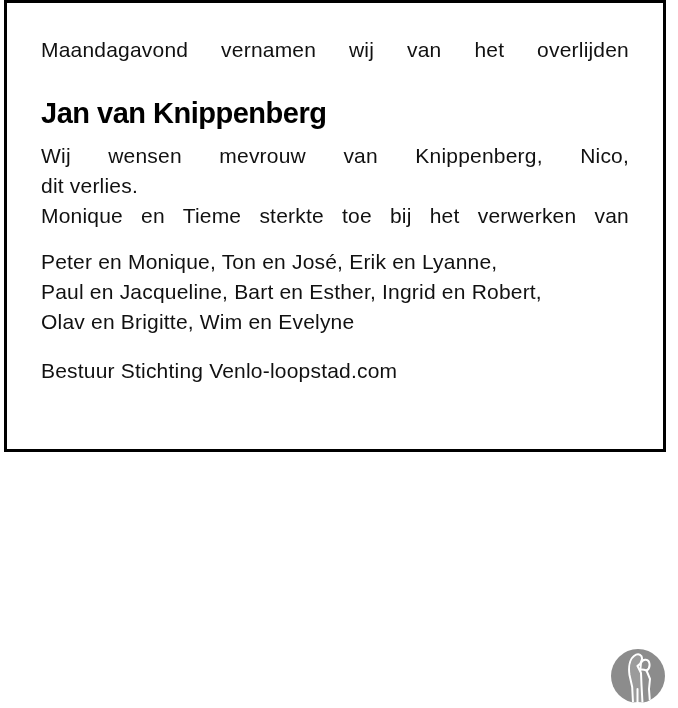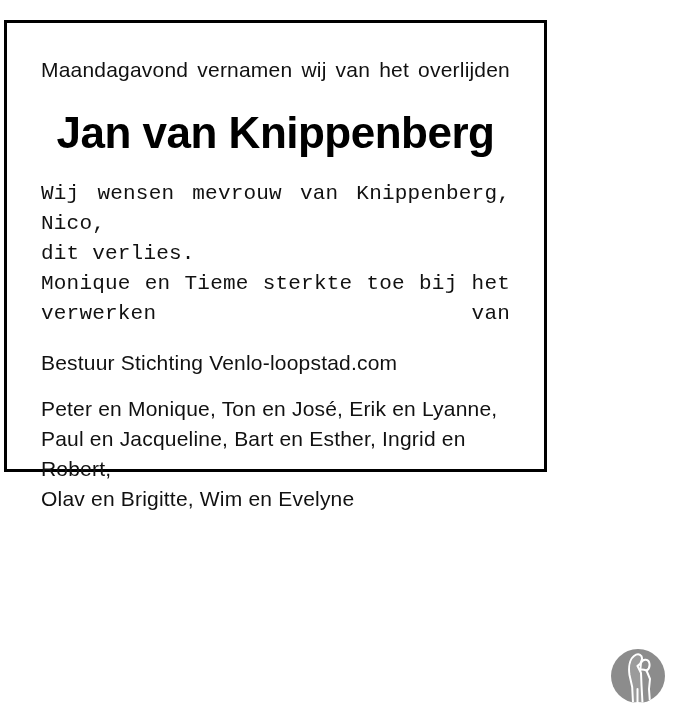--- a/index.html
+++ b/index.html
@@ -11,51 +11,51 @@
   .page {
     position: relative;
     width: 678px;
     height: 708px;
     background: #ffffff;
     overflow: hidden;
   }
   .notice-box {
     position: absolute;
     left: 4px;
-    top: 20px;
-    width: 543px;
+    top: 0;
+    width: 662px;
     height: 452px;
     border: 3px solid #000000;
     background: #ffffff;
     box-sizing: border-box;
     padding: 32px 34px 0 34px;
     color: #1a1a1a;
   }
   .body-text {
     font-size: 21px;
     line-height: 30px;
     color: #111111;
     letter-spacing: 0.2px;
   }
   .line { display: block; }
   .line.justify {
     text-align: justify;
     text-align-last: justify;
   }
   .deceased-name {
     margin-top: 22px;
-    text-align: center;
-    font-size: 44px;
+    text-align: left;
+    font-size: 29px;
     line-height: 52px;
     font-weight: bold;
     letter-spacing: -0.5px;
     color: #000000;
     font-family: "Liberation Sans", sans-serif;
   }
-  .condolence { margin-top: 20px; font-family: Liberation Mono, monospace; }
+  .condolence { margin-top: 2px; }
   .signature-org { margin-top: 19px; }
   .signatories { margin-top: 16px; }
   .logo {
     position: absolute;
     left: 609px;
     top: 647px;
     width: 58px;
     height: 58px;
   }
 </style>
@@ -71,27 +71,27 @@
     </div>
 
     <div class="deceased-name">Jan van Knippenberg</div>
 
     <div class="body-text condolence">
       <span class="line justify">Wij wensen mevrouw van Knippenberg, Nico,</span>
       <span class="line">dit verlies.</span>
       <span class="line justify">Monique en Tieme sterkte toe bij het verwerken van</span>
     </div>
 
-    <div class="body-text signature-org">Bestuur Stichting Venlo-loopstad.com</div>
-
     <div class="body-text signatories">
       <span class="line">Peter en Monique, Ton en José, Erik en Lyanne,</span>
       <span class="line">Paul en Jacqueline, Bart en Esther, Ingrid en Robert,</span>
       <span class="line">Olav en Brigitte, Wim en Evelyne</span>
     </div>
+
+    <div class="body-text signature-org">Bestuur Stichting Venlo-loopstad.com</div>
 
   </div>
 
   <div class="logo">
     <svg width="58" height="58" viewBox="0 0 58 58">
       <defs>
         <clipPath id="logoClip">
           <circle cx="29" cy="29" r="27"></circle>
         </clipPath>
       </defs>

